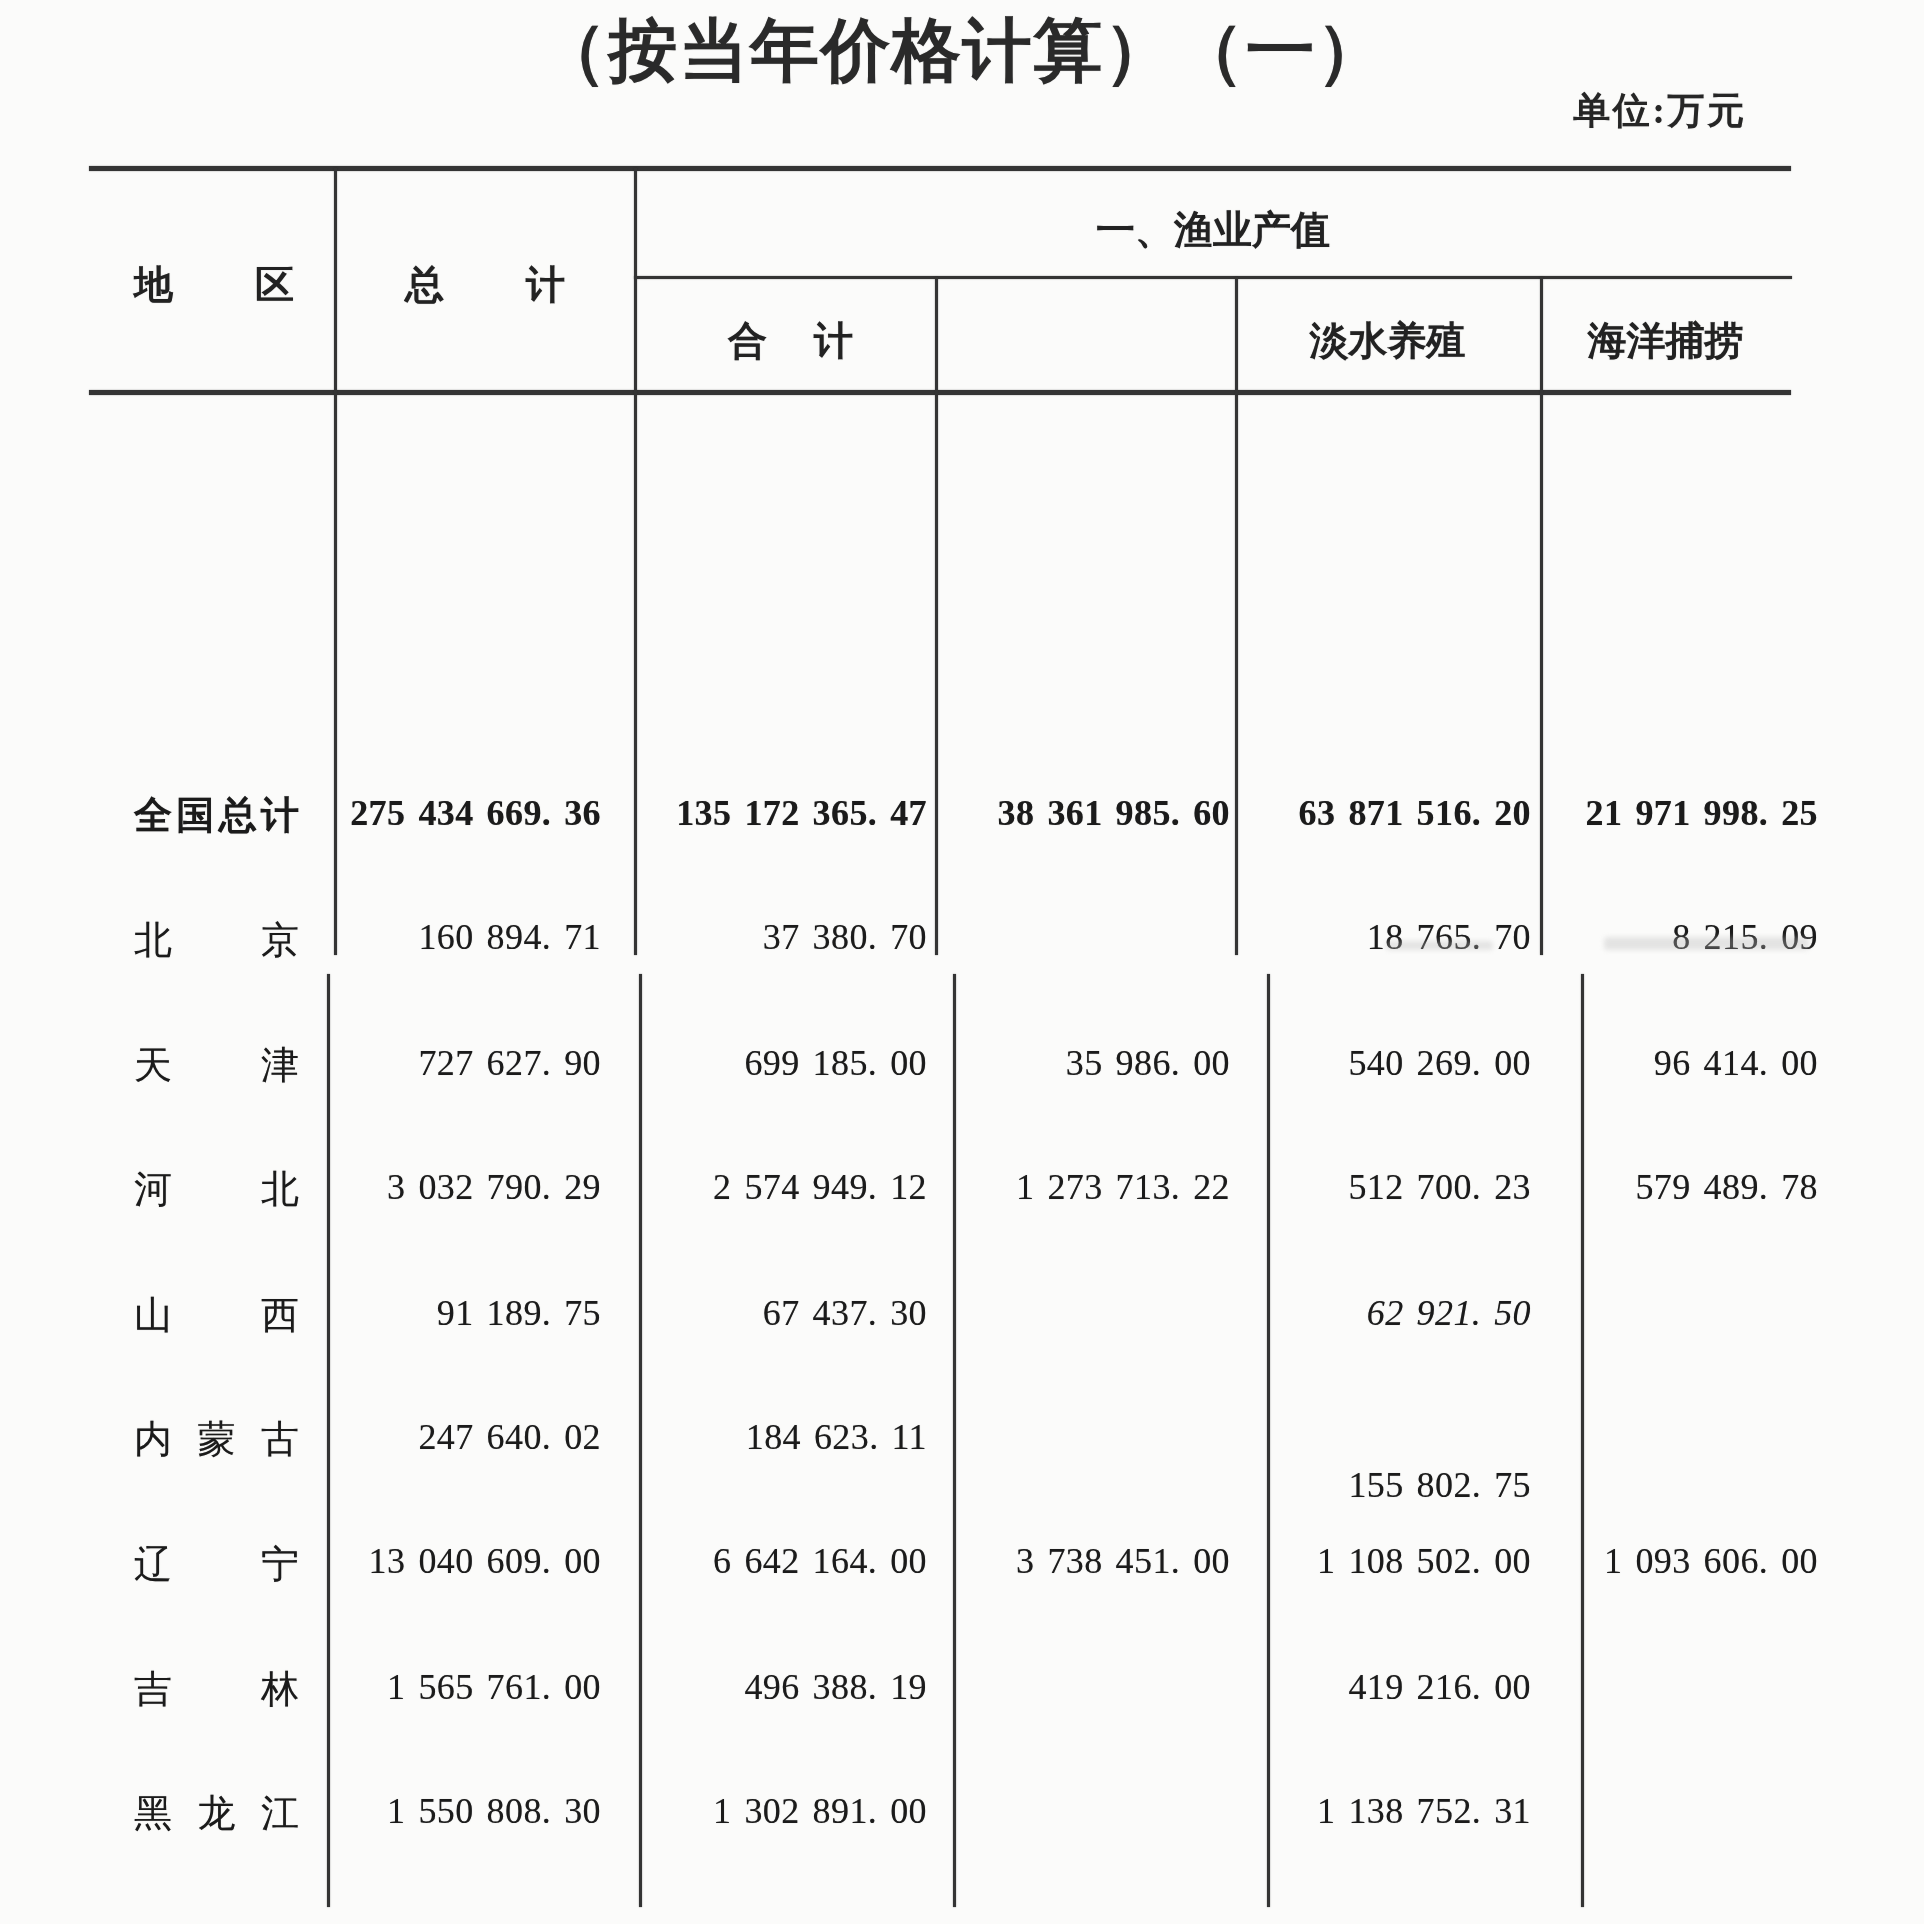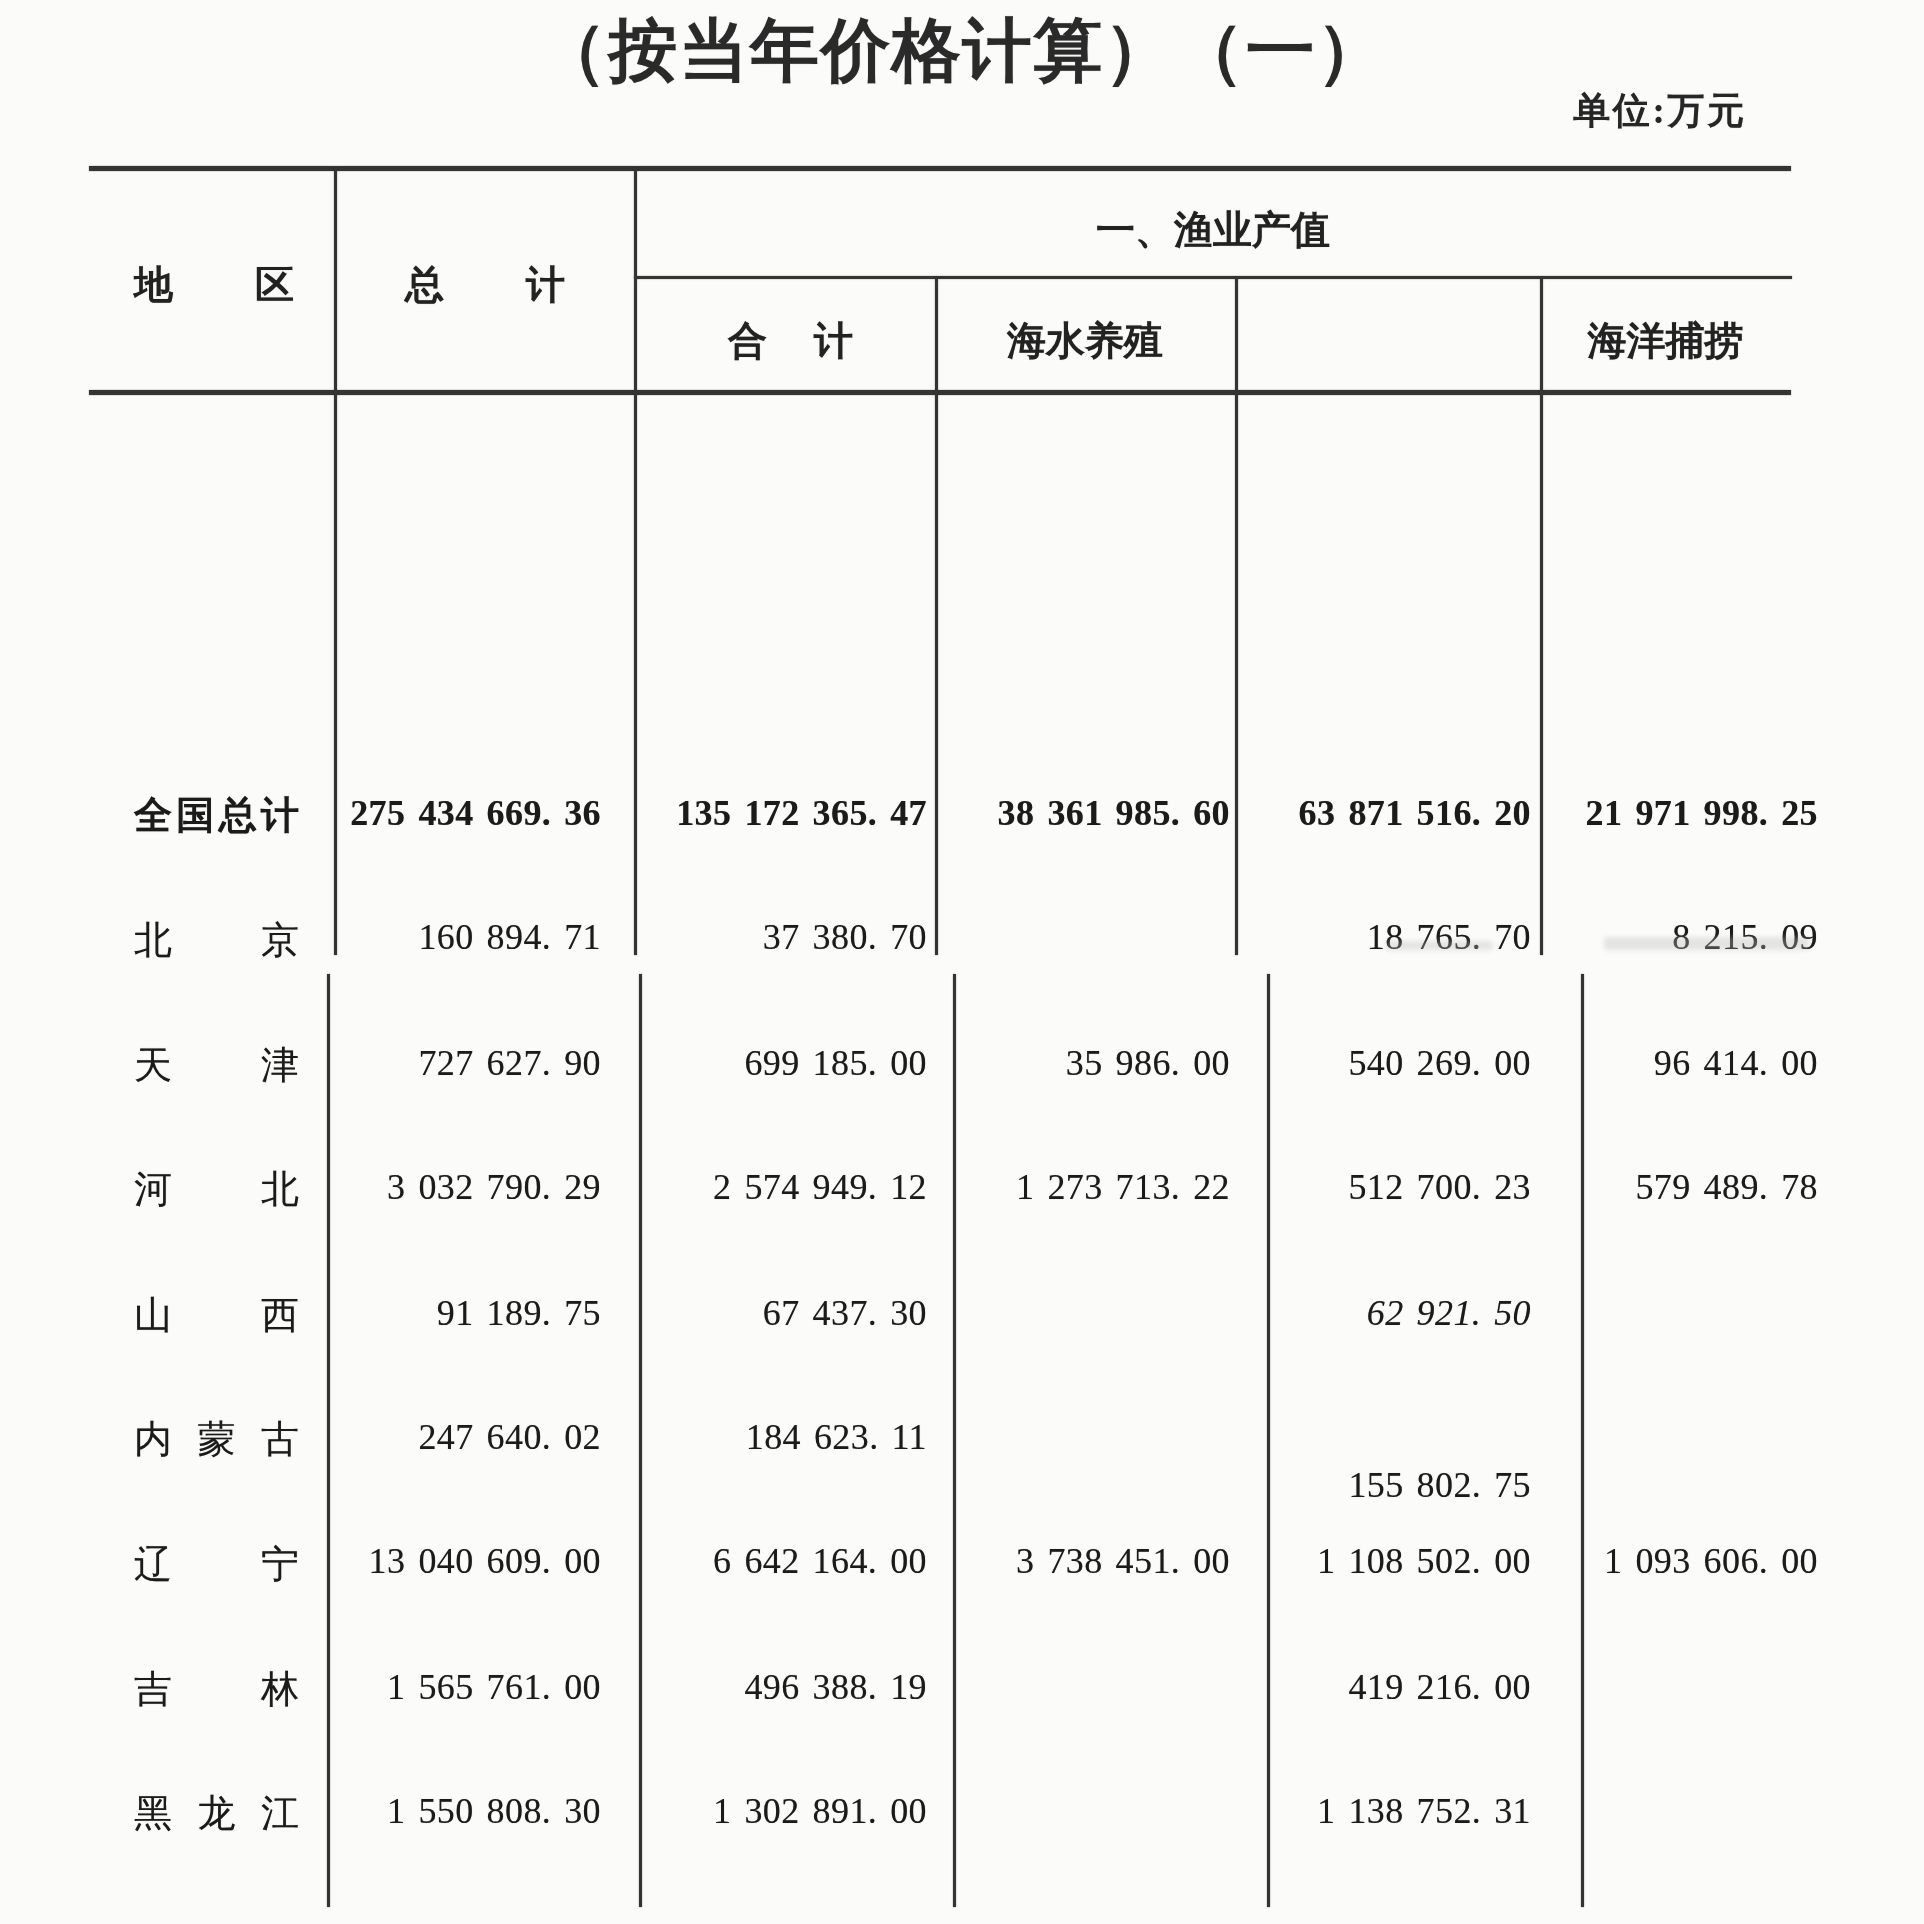--- a/index.html
+++ b/index.html
@@ -79,21 +79,21 @@
     </div>
   <div class="hdr spread" style="left:405px;top:258px;width:160px;">
       <span>总</span>
       <span>计</span>
     </div>
   <div class="hdr center" style="left:634px;top:203px;width:1158px;">一、渔业产值</div>
   <div class="hdr spread" style="left:728px;top:314px;width:125px;">
       <span>合</span>
       <span>计</span>
     </div>
-  <div class="hdr center" style="left:935px;top:314px;width:300px;">海水养殖</div>
+  <div class="hdr center" style="left:1235px;top:314px;width:305px;">淡水养殖</div>
   <div class="hdr center" style="left:1540px;top:314px;width:251px;">海洋捕捞</div>
 
   <div id="rows-top">
       <div class="row-bold" style="position: absolute; left: 0px; top: 392px; width: 1925px; height: 62px;">
         <div class="region" style="left: 134px; width: 165px; top: 398px; height: 50px; align-items: center;">
           <span>全</span>
           <span>国</span>
           <span>总</span>
           <span>计</span>
         </div>

